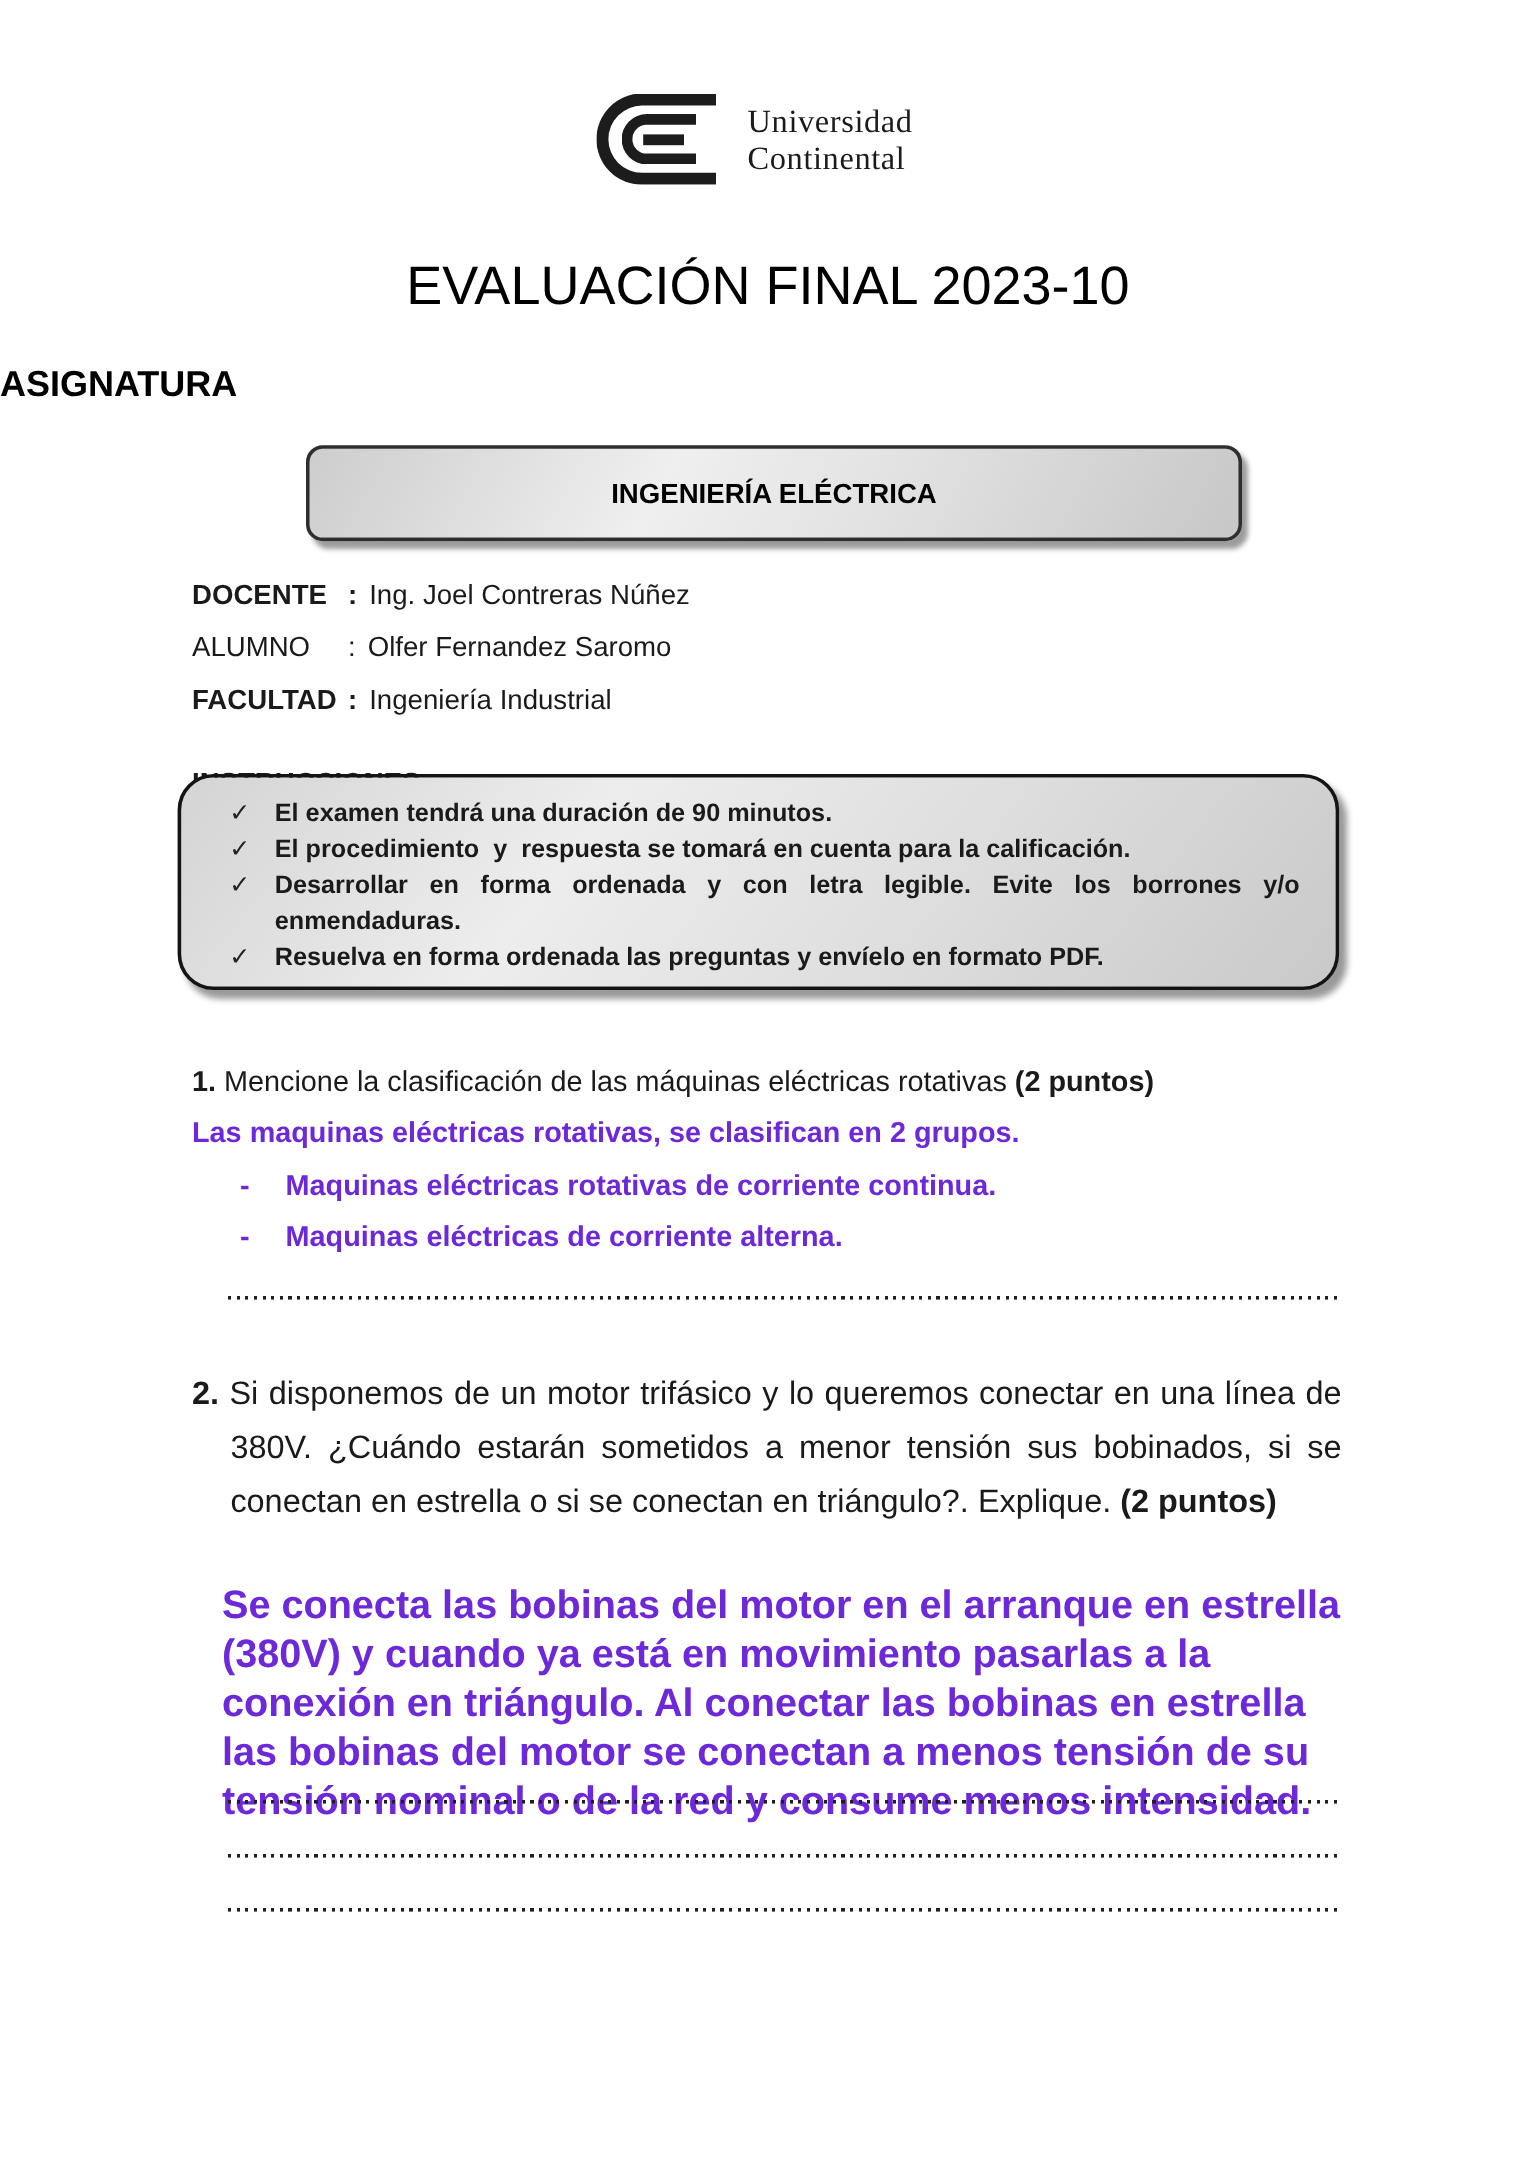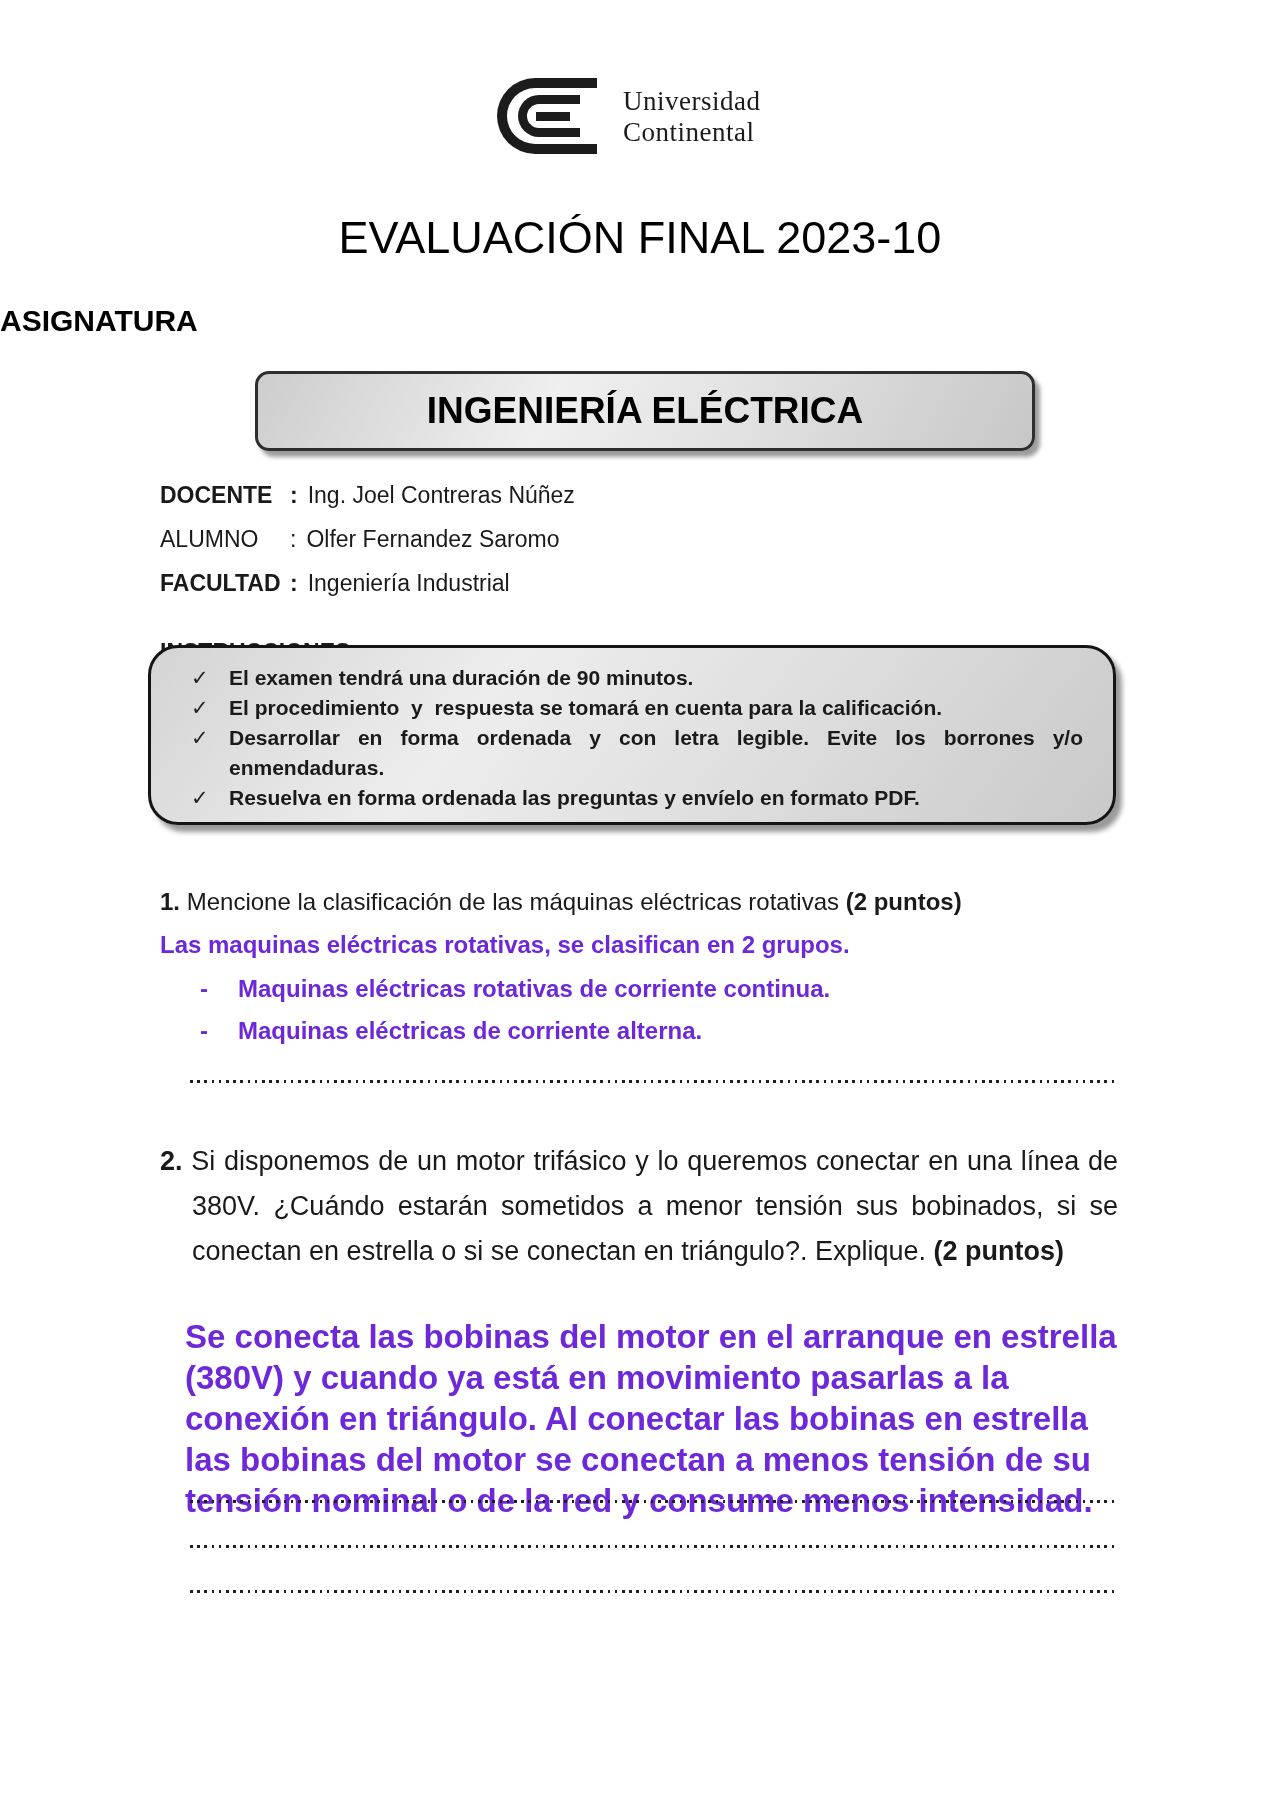--- a/index.html
+++ b/index.html
@@ -23,21 +23,21 @@
       font-size:45px;font-weight:400;color:#000;letter-spacing:0;}
   .subtitle{position:absolute;top:304px;left:0;width:100%;margin:0;text-align:left;
       font-size:30px;font-weight:700;color:#000;}
   .course-box{
     position:absolute;left:255px;top:371px;width:780px;height:80px;box-sizing:border-box;
     border:3px solid #2e2e2e;border-radius:14px;
     background:linear-gradient(118deg,#cdcdcd 0%,#efefef 38%,#e2e2e2 62%,#c7c7c7 100%);
     box-shadow:5px 6px 4px #9c9c9c;
     display:flex;align-items:center;justify-content:center;
   }
-  .course-box span{font-size:37px;font-weight:700;color:#000;text-align:right;}
+  .course-box span{font-size:23px;font-weight:700;color:#000;text-align:right;}
   
   .info{position:absolute;left:160px;top:482px;width:800px;font-size:23px;}
   .info-row{display:flex;height:44px;align-items:flex-start;}
   .info-label{width:130px;}
   .lbl-bold{font-weight:700;}
   .info-sep{margin-right:10px;}
   .instr-heading{position:absolute;left:160px;top:614px;font-size:23px;font-weight:700;
       text-decoration:underline;margin-top:25px;}
   
   .instr-box{

